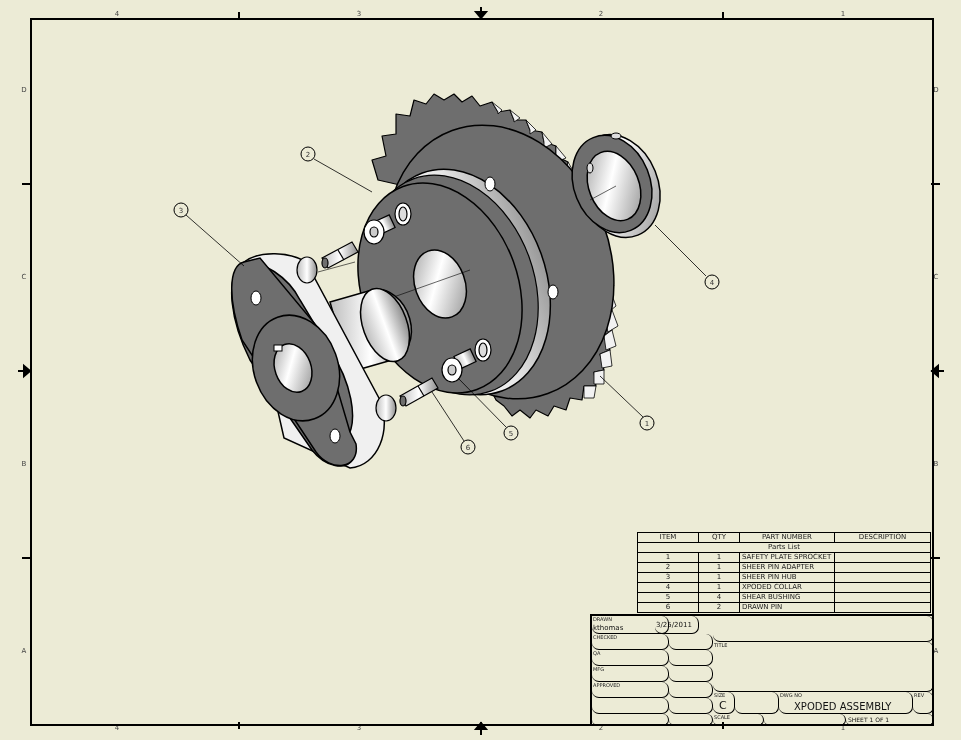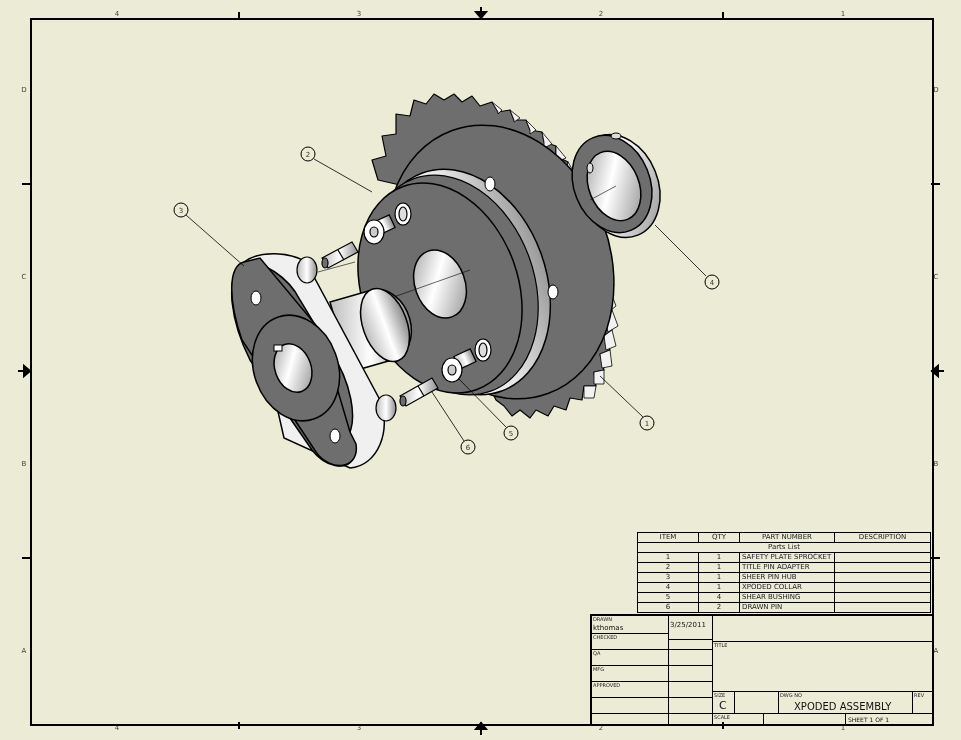--- a/index.html
+++ b/index.html
@@ -22,21 +22,21 @@
   .parts-list {
     position: absolute; left: 637px; top: 532px; width: 294px;
     border-collapse: collapse; font-size: 7px; background: #ECEBD6;
   }
   .parts-list td {
     border: 1px solid #000; height: 9px; padding: 0 2px; line-height: 9px;
     white-space: nowrap;
   }
   .parts-list .center { text-align: center; }
   .tb { position: absolute; left: 590px; top: 614px; width: 342px; height: 110px; border: 2px solid #000; border-right: none; border-bottom: none; }
-  .tb-cell { position: absolute; border-right: 1px solid #000; border-bottom: 1px solid #000; box-sizing: border-box; }
+  .tb-cell { position: absolute; border-right: 1px solid #000; border-bottom: 1px solid #000; box-sizing: border-box; border-radius: 7px; }
   .tb-lbl { position: absolute; left: 1px; top: 0px; font-size: 5px; color: #222; line-height: 6px; }
   .tb-val { position: absolute; font-size: 7px; line-height: 8px; color: #111; }
   .balloon-num { font-family: "DejaVu Sans", sans-serif; font-size: 7px; fill: #333; }
 </style>
 </head>
 <body>
 
 <div class="sheet">
 
   <div class="zone-label" style="left:112px;top:10px;">4</div>
@@ -247,21 +247,21 @@
     </tr>
     <tr>
       <td class="center">1</td>
       <td class="center">1</td>
       <td>SAFETY PLATE SPROCKET</td>
       <td></td>
     </tr>
     <tr>
       <td class="center">2</td>
       <td class="center">1</td>
-      <td>TITLE PIN ADAPTER</td>
+      <td>SHEER PIN ADAPTER</td>
       <td></td>
     </tr>
     <tr>
       <td class="center">3</td>
       <td class="center">1</td>
       <td>SHEER PIN HUB</td>
       <td></td>
     </tr>
     <tr>
       <td class="center">4</td>
@@ -283,21 +283,21 @@
     </tr>
   </tbody>
     </table>
 
   <div class="tb">
 
     <div class="tb-cell" style="left:0;top:0;width:77px;height:18px;">
       <span class="tb-lbl">DRAWN</span>
       <span class="tb-val" style="left:1px;top:8px;">kthomas</span>
     </div>
-    <div class="tb-cell" style="left:77px;top:0;width:44px;height:24px;">
+    <div class="tb-cell" style="left:63px;top:0;width:44px;height:18px;">
       <span class="tb-val" style="left:1px;top:5px;">3/25/2011</span>
     </div>
     <div class="tb-cell" style="left:0;top:18px;width:77px;height:16px;">
       <span class="tb-lbl">CHECKED</span>
     </div>
     <div class="tb-cell" style="left:77px;top:18px;width:44px;height:16px;"></div>
     <div class="tb-cell" style="left:0;top:34px;width:77px;height:16px;">
       <span class="tb-lbl">QA</span>
     </div>
     <div class="tb-cell" style="left:77px;top:34px;width:44px;height:16px;"></div>

